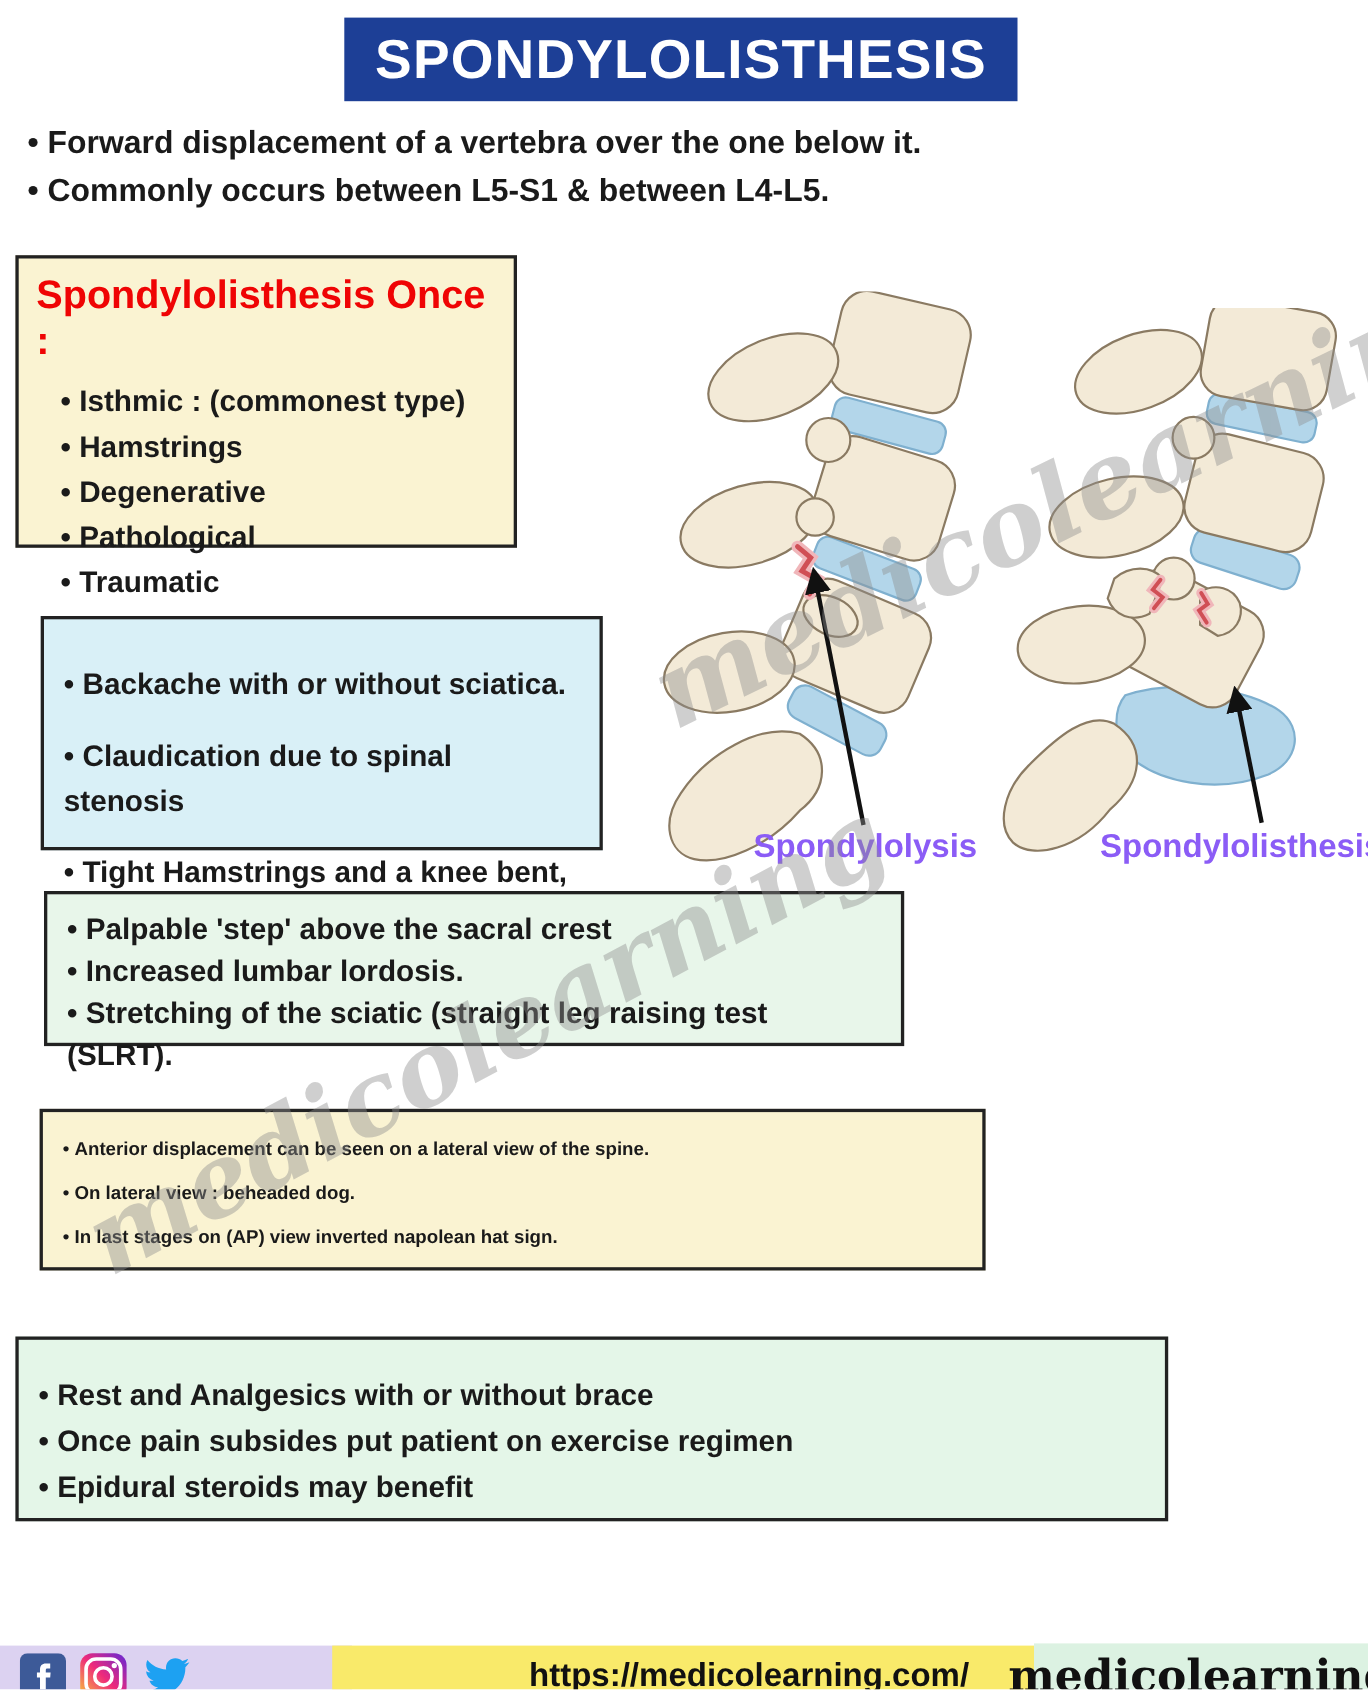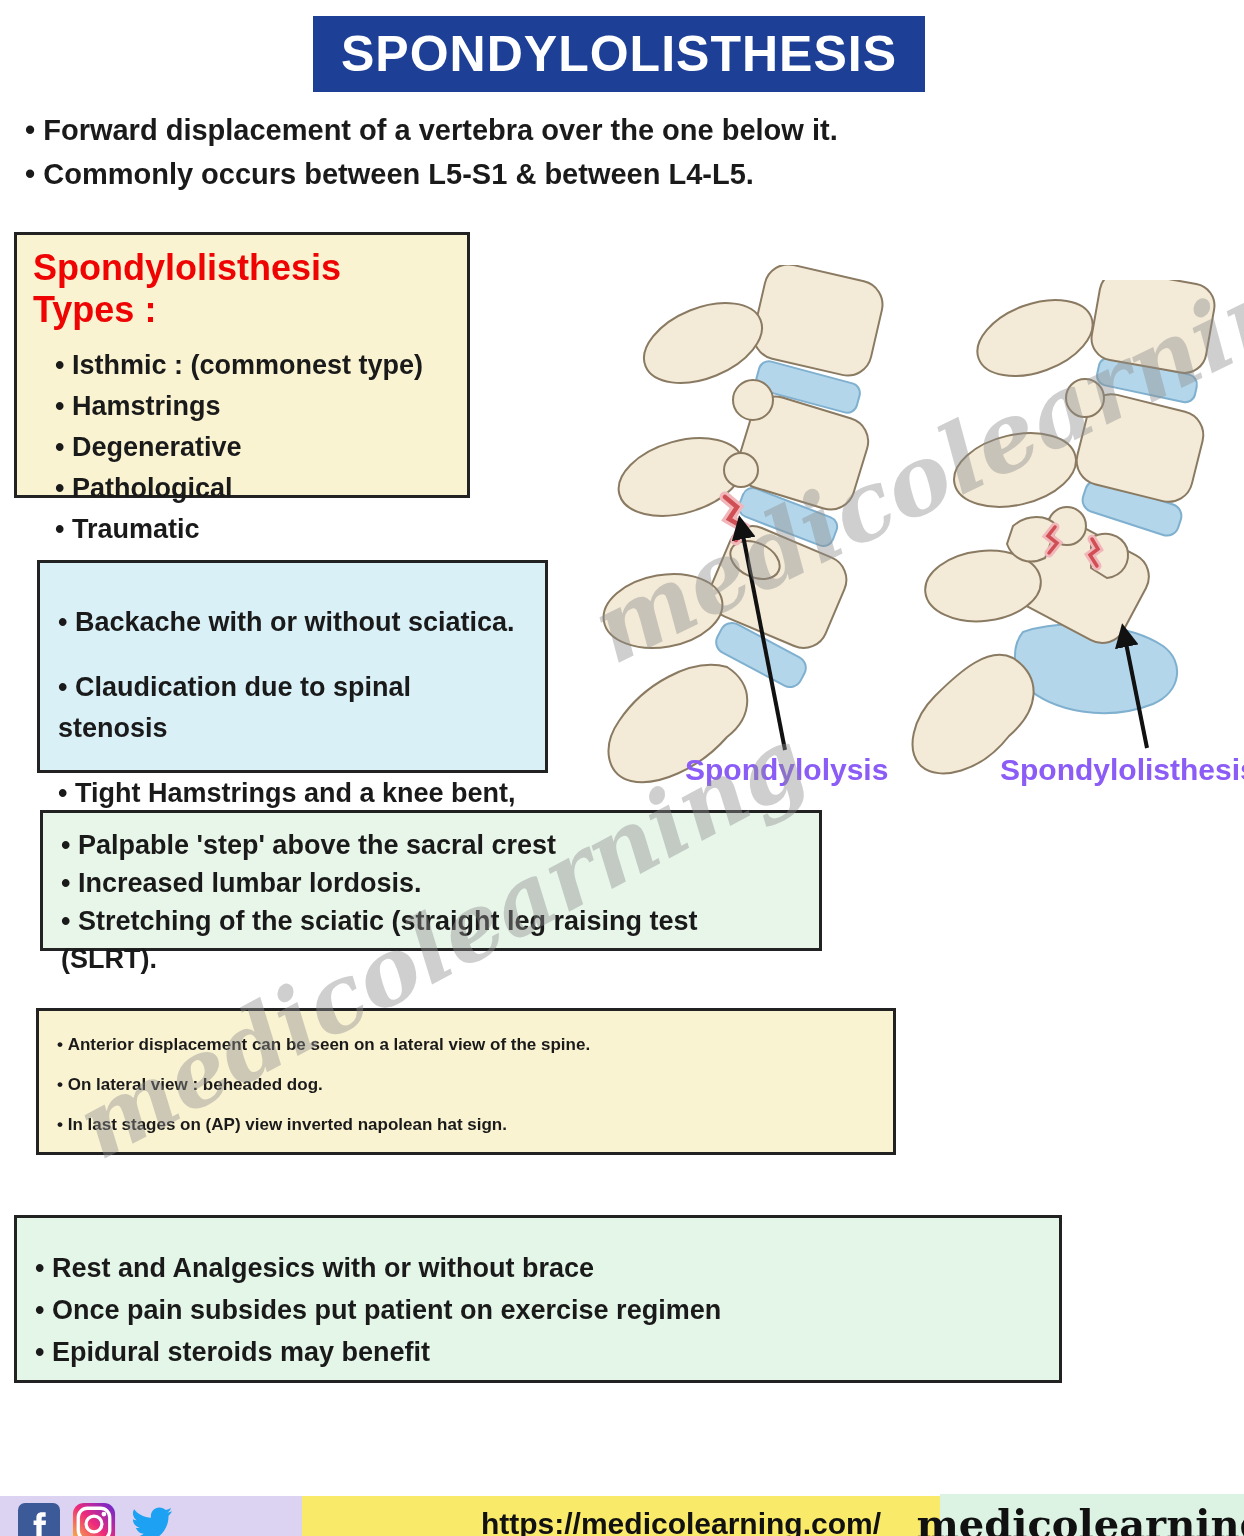--- a/index.html
+++ b/index.html
@@ -60,21 +60,21 @@
   <div class="banner">
     <div class="t">SPONDYLOLISTHESIS</div>
   </div>
 
   <div class="intro">
     <div class="li">Forward displacement of a vertebra over the one below it.</div>
     <div class="li">Commonly occurs between L5-S1 &amp; between L4-L5.</div>
   </div>
 
   <div class="box types">
-    <div class="hd">Spondylolisthesis Types :</div>
+    <div class="hd">Spondylolisthesis Once :</div>
     <div class="li">Isthmic : (commonest type)</div>
     <div class="li">Hamstrings</div>
     <div class="li">Degenerative</div>
     <div class="li">Pathological</div>
     <div class="li">Traumatic</div>
   </div>
 
   <div class="box symptoms">
     <div class="li">Backache with or without sciatica.</div>
     <div class="li">Claudication due to spinal stenosis</div>

